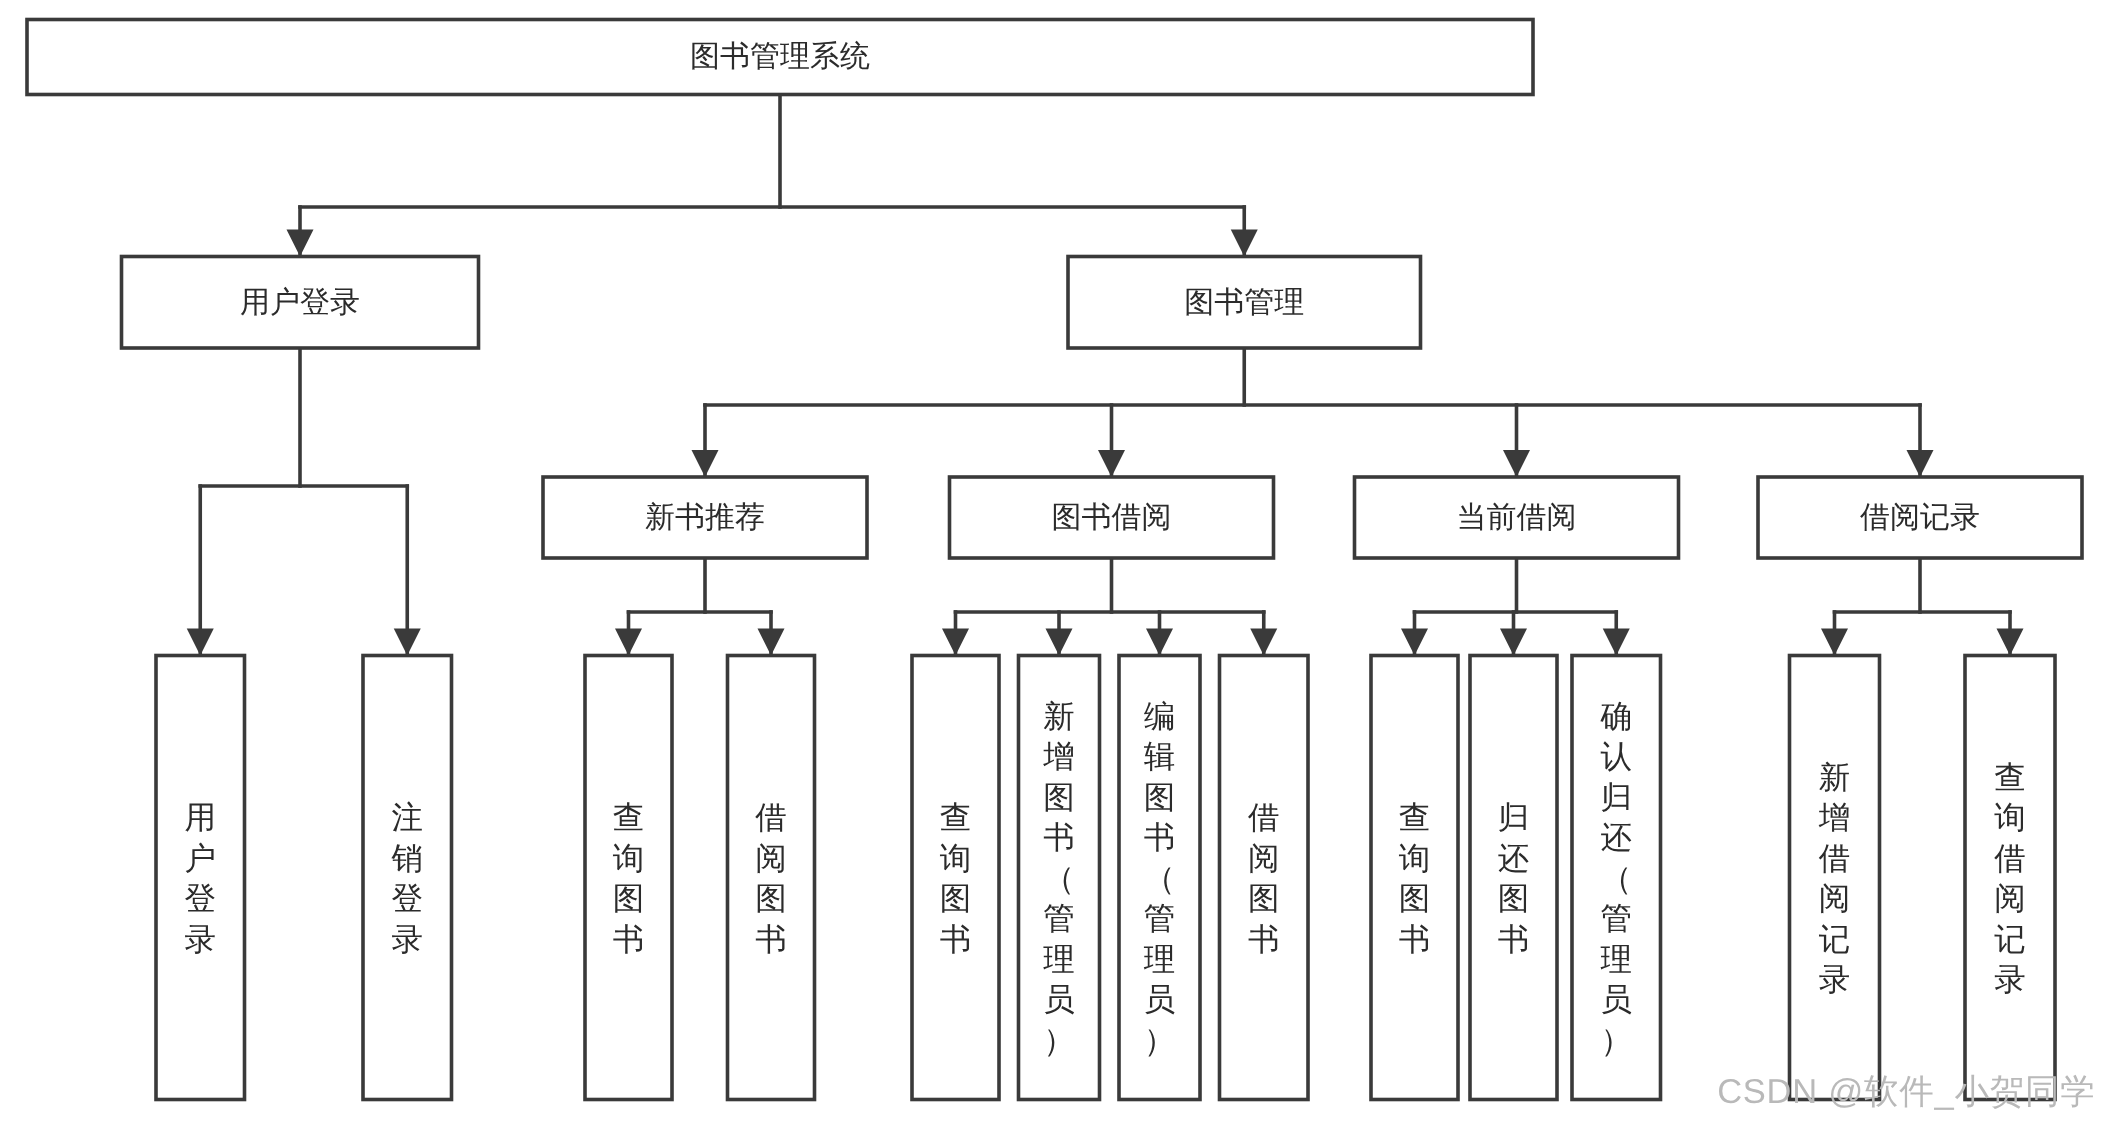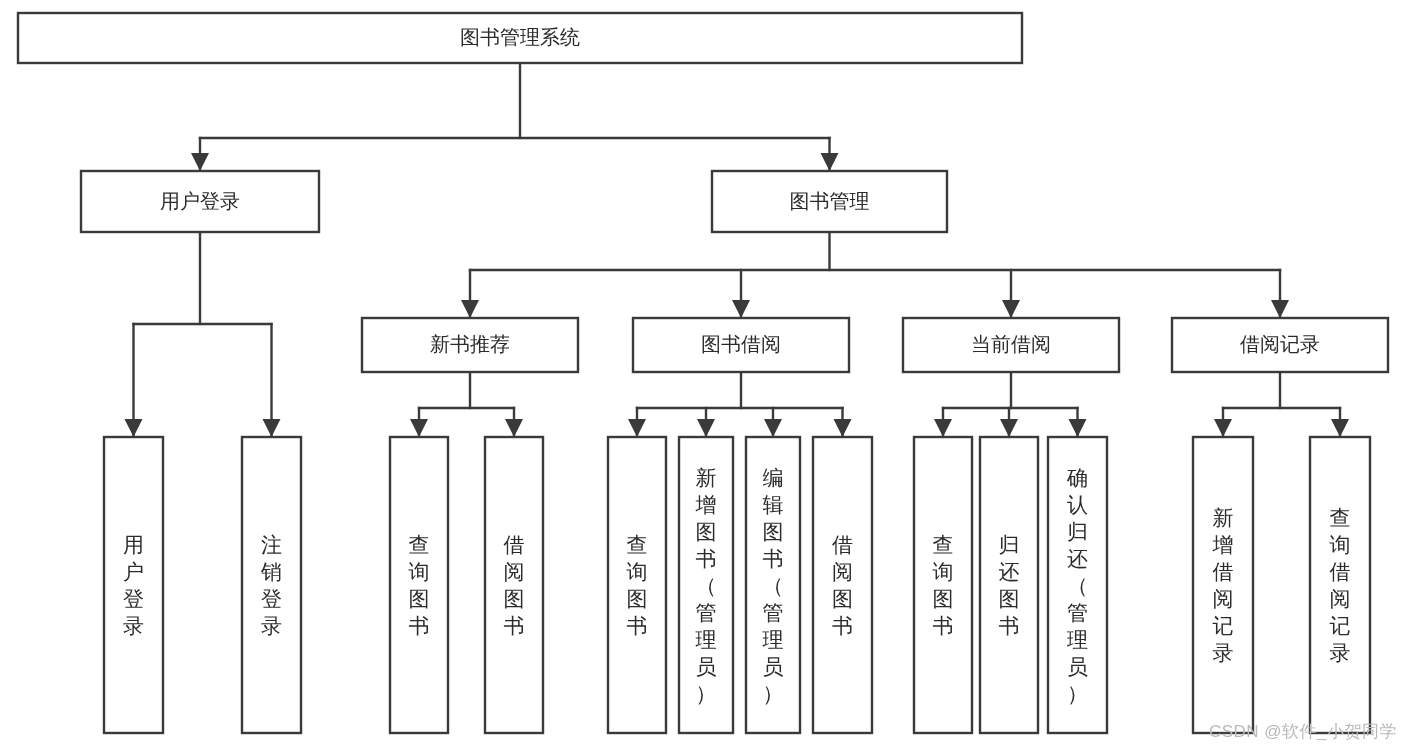--- a/index.html
+++ b/index.html
@@ -51,21 +51,21 @@
     font-family: "Liberation Sans", "DejaVu Sans", sans-serif;
     font-size: 21px;
     fill: #2b2b2b;
     text-anchor: middle;
   }
   .watermark {
     position: absolute;
     right: 8px;
     bottom: 4px;
     font-family: "Liberation Sans", "DejaVu Sans", sans-serif;
-    font-size: 17px;
+    font-size: 23px;
     color: #b9b9b9;
     white-space: nowrap;
     letter-spacing: 0.5px;
   }
 </style>
 </head>
 <body>
 
 <div id="diagram-root">
   <svg id="flow" viewBox="0 0 1405 747">

